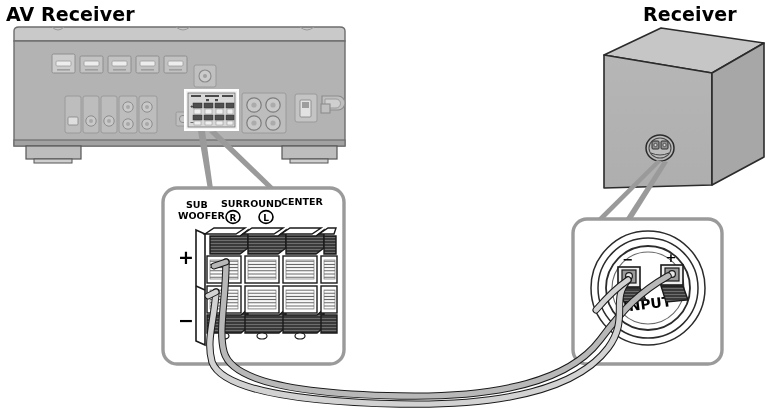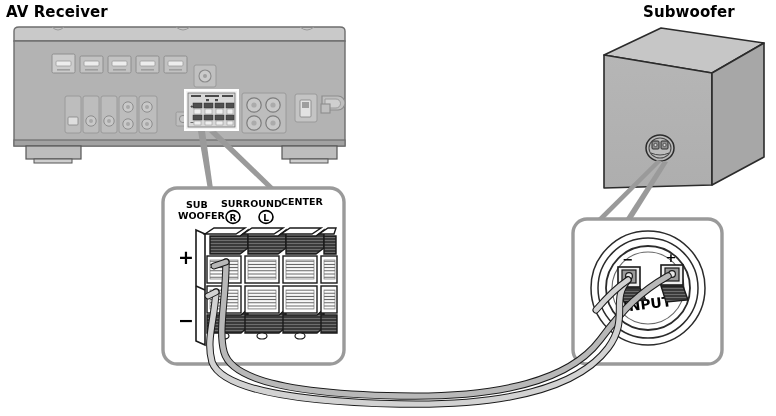--- a/index.html
+++ b/index.html
@@ -8,42 +8,42 @@
     background:#ffffff;
     font-family:"DejaVu Sans", sans-serif;
     position:relative;
     overflow:hidden;
   }
   .stage { position:absolute; inset:0; }
 
   .title {
     position:absolute;
     font-weight:bold;
-    font-size:15px;
+    font-size:19px;
     color:#000;
     letter-spacing:0.1px;
     white-space:nowrap;
   }
   #title-av { left:6px; top:3px; }
   #title-sub { left:643px; top:3px; }
 
   svg.art { position:absolute; left:0; top:0; width:776px; height:416px; }
   .lbl {
     font-family:"DejaVu Sans", sans-serif;
     font-weight:bold;
     fill:#000;
   }
 </style>
 </head>
 <body>
 
 <div class="stage">
 
   <div class="title" id="title-av">AV Receiver</div>
-  <div class="title" id="title-sub">Subwoofer</div>
+  <div class="title" id="title-sub">Receiver</div>
 
   <svg class="art" viewBox="0 0 776 416">
     <defs>
       <pattern id="hatch" width="3" height="3" patternUnits="userSpaceOnUse" patternTransform="rotate(0)">
         <rect width="3" height="3" fill="#3a3a3a"></rect>
         <rect width="3" height="1" fill="#6e6e6e"></rect>
       </pattern>
       <pattern id="coil" width="9" height="3.2" patternUnits="userSpaceOnUse">
         <rect width="9" height="3.2" fill="#ffffff"></rect>
         <rect y="1.5" width="9" height="1.0" fill="#555"></rect>

